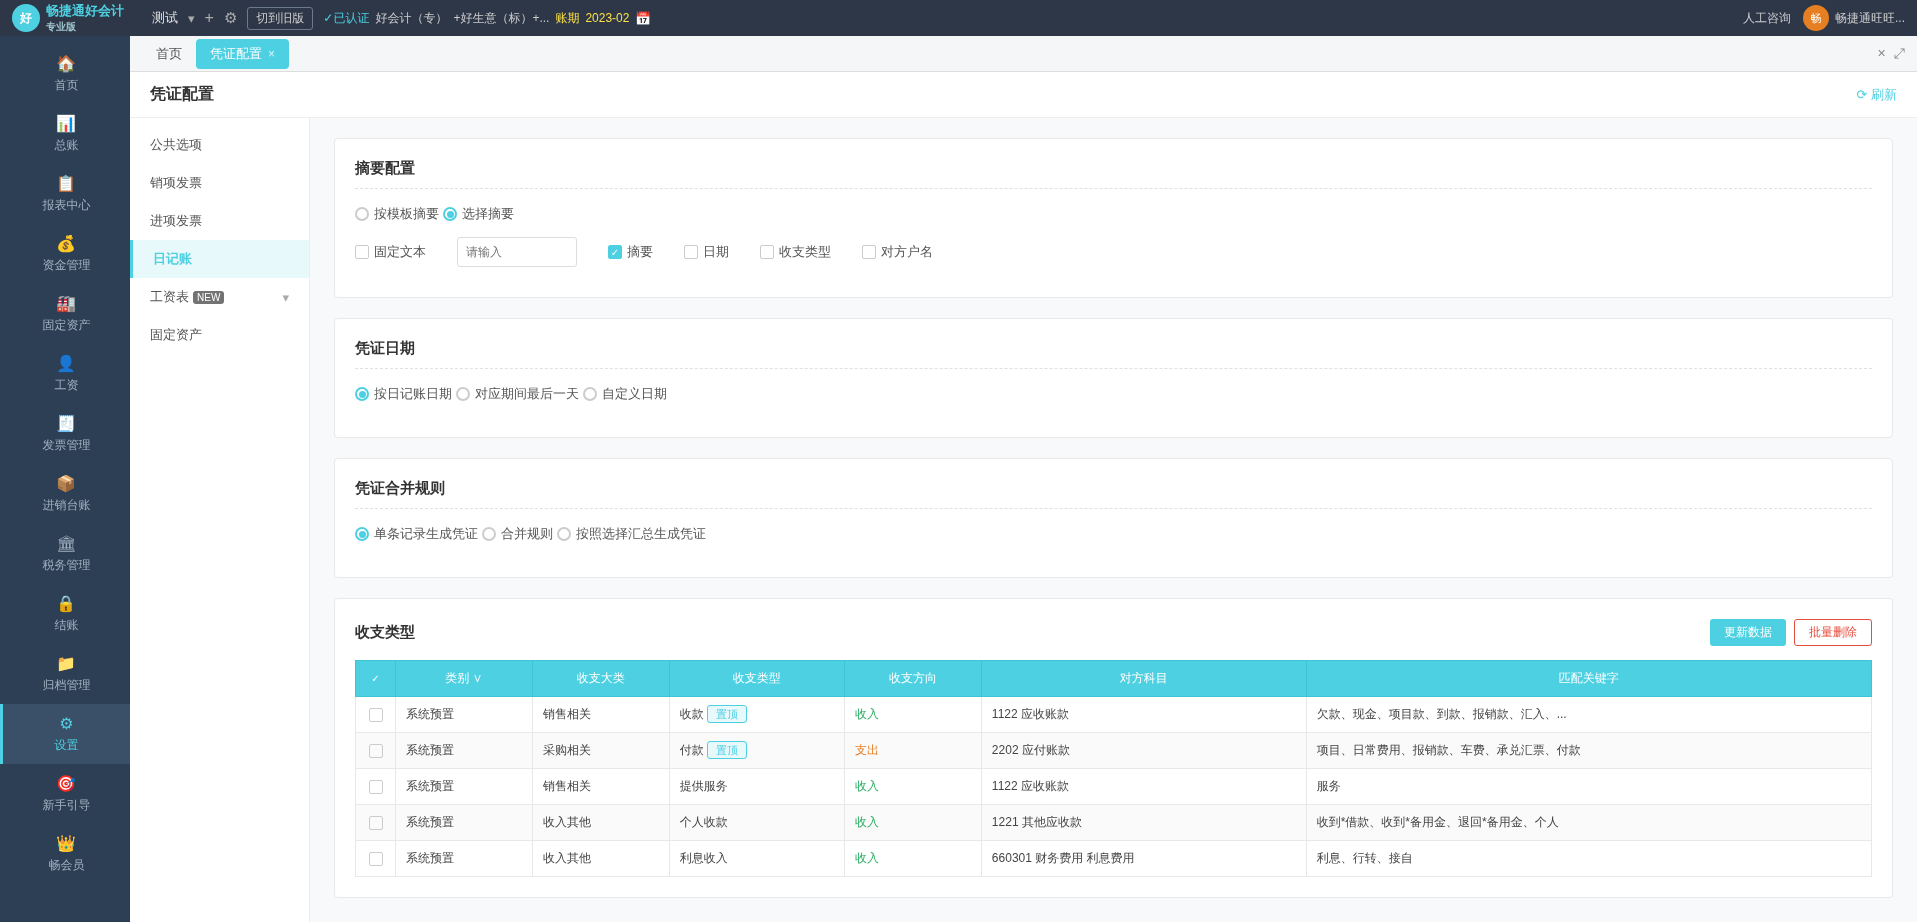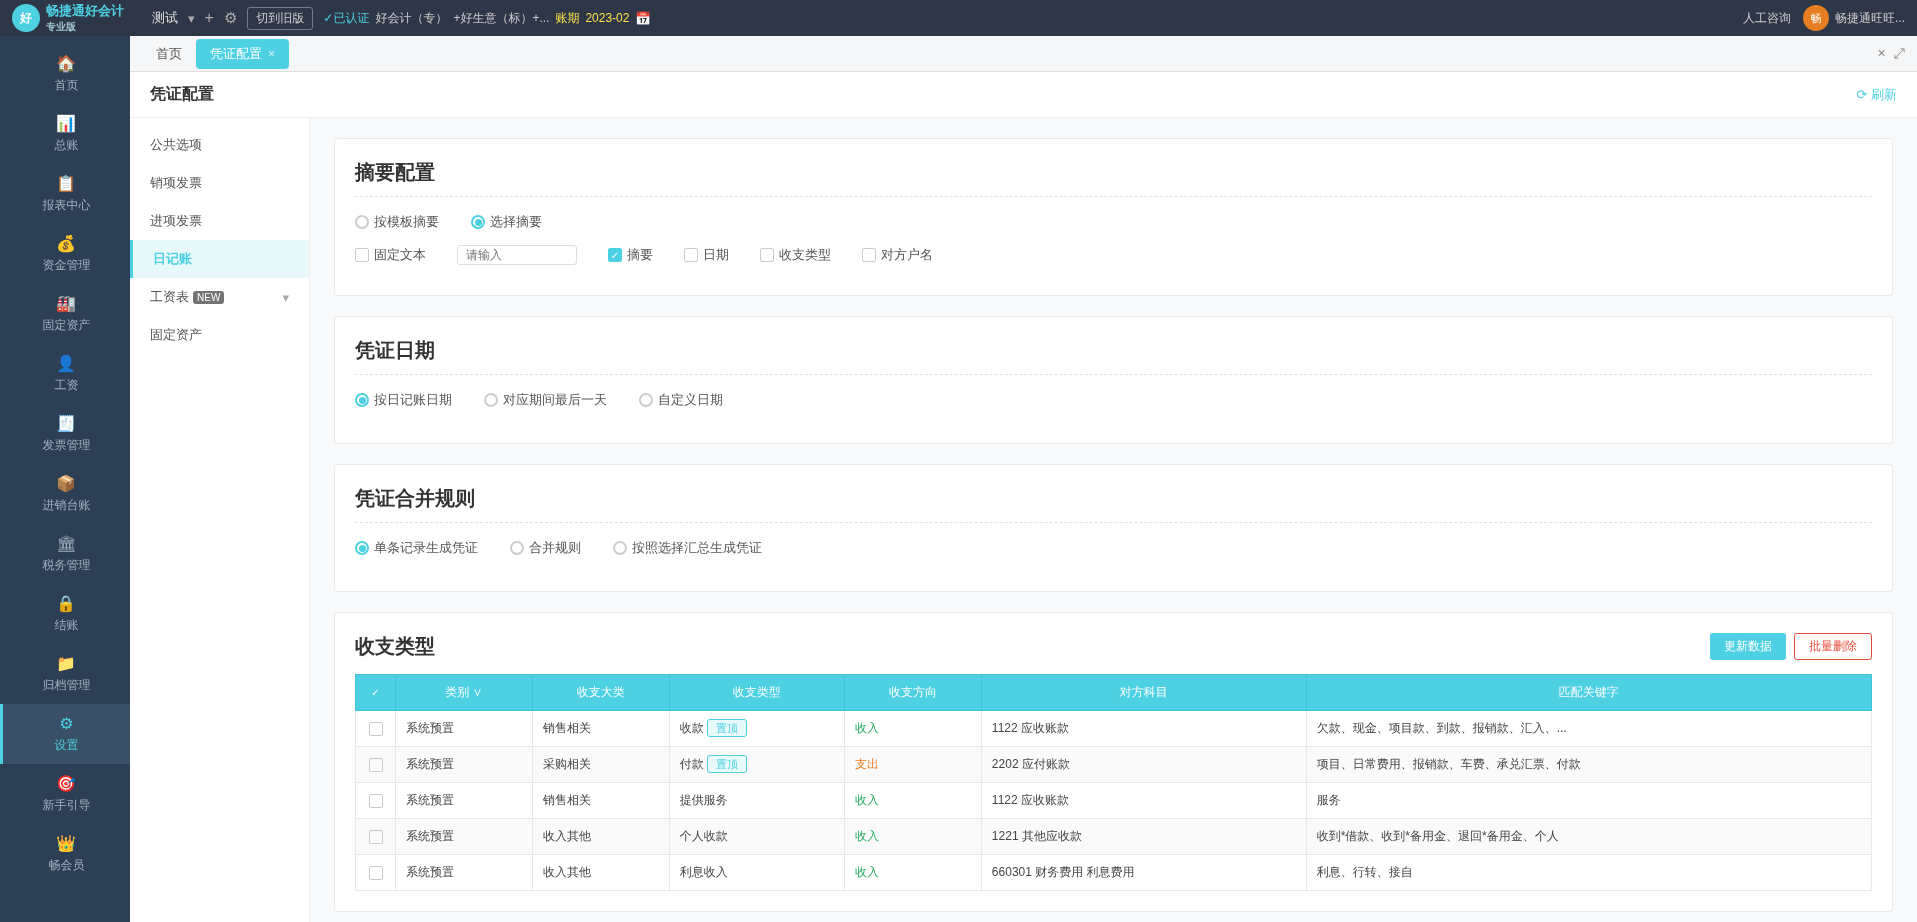--- a/index.html
+++ b/index.html
@@ -203,33 +203,33 @@
 
     
     .section {
       background: #fff;
       border: 1px solid #e8e8e8;
       border-radius: 4px;
       padding: 20px;
       margin-bottom: 20px;
     }
     .section-title {
-      font-size: 20px;
+      font-size: 15px;
       font-weight: bold;
       color: #333;
       margin-bottom: 16px;
       padding-bottom: 10px;
       border-bottom: 1px dashed #e0e0e0;
     }
 
     
     .radio-group {
       display: flex;
       align-items: center;
-      gap: 32px;
+      gap: 4px;
       margin-bottom: 14px;
     }
     .radio-option {
       display: flex;
       align-items: center;
       gap: 5px;
       cursor: pointer;
       color: #555;
       font-size: 13px;
     }
@@ -273,21 +273,21 @@
     }
     .checkbox-box.checked { background: #4dd0e1; border-color: #4dd0e1; color: white; font-size: 10px; }
 
     .text-input-inline {
       border: 1px solid #ddd;
       border-radius: 3px;
       padding: 3px 8px;
       font-size: 12px;
       color: #999;
       width: 120px;
-      height: 20px;
+      height: 30px;
     }
 
     .example-hint {
       color: #4dd0e1;
       font-size: 12px;
       margin-top: 6px;
     }
 
     
     .section-voucher-type {

